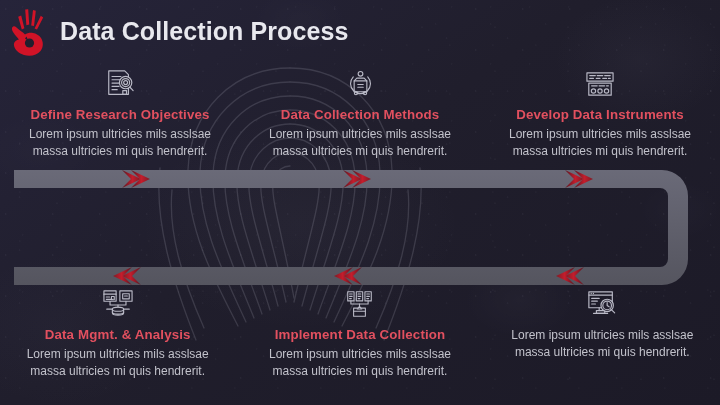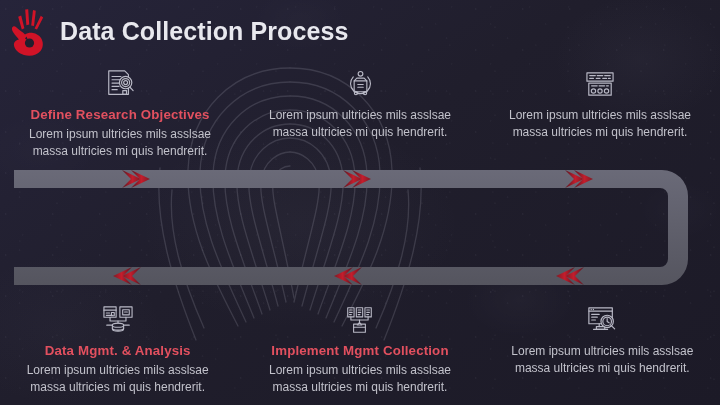--- a/index.html
+++ b/index.html
@@ -97,21 +97,21 @@
 
   
   .steps-row {
     position: absolute;
     left: 0;
     width: 720px;
     display: flex;
     z-index: 5;
   }
   .steps-row.top { top: 66px; }
-  .steps-row.bottom { top: 302px; gap: 7px; }
+  .steps-row.bottom { top: 286px; gap: 7px; }
 
   .step {
     width: 240px;
     display: flex;
     flex-direction: column;
     align-items: center;
     padding: 0 8px;
   }
 
   .step-icon {
@@ -271,20 +271,21 @@
           <path d="M8 7.5 A11 11 0 1 0 24 7.5"></path>
           <circle cx="16" cy="4.2" r="2.6"></circle>
           <path d="M9 12 H23 V24 H9 Z"></path>
           <path d="M9 12 L12 9 H20 L23 12"></path>
           <path d="M13 16 H19"></path>
             <path d="M13 19 H19"></path>
           <circle cx="11" cy="25.5" r="1.8"></circle>
           <circle cx="21" cy="25.5" r="1.8"></circle>
         </svg>
       </div>
+      <div class="step-title">Data Collection  Methods</div>
       <div class="step-desc">Lorem ipsum ultricies mils asslsae massa ultricies mi quis hendrerit.</div>
     </div>
 
     <div class="step">
       <div class="step-icon">
         <svg viewBox="0 0 34 30" width="32" height="28" fill="none" stroke="#b9b9c6" stroke-width="1.25" stroke-linecap="round" stroke-linejoin="round">
           <path d="M3 3 H31 V12 H3 Z"></path>
           <path d="M6 6 H12"></path>
             <path d="M14 6 H20"></path>
             <path d="M22 6 H28"></path>
@@ -294,20 +295,21 @@
             <path d="M26 9 H28"></path>
           <path d="M5 14 H29 V27 H5 Z"></path>
           <path d="M8 17 H14"></path>
             <path d="M16 17 H22"></path>
             <path d="M24 17 H26"></path>
           <circle cx="10" cy="22.5" r="2.3"></circle>
           <circle cx="17" cy="22.5" r="2.3"></circle>
           <circle cx="24" cy="22.5" r="2.3"></circle>
         </svg>
       </div>
+      <div class="step-title">Develop  Data  Instruments</div>
       <div class="step-desc">Lorem ipsum ultricies mils asslsae massa ultricies mi quis hendrerit.</div>
     </div>
 
   </div>
 
   <div class="steps-row bottom">
 
     <div class="step">
       <div class="step-icon">
         <svg viewBox="0 0 36 32" width="34" height="30" fill="none" stroke="#b9b9c6" stroke-width="1.2" stroke-linecap="round" stroke-linejoin="round">
@@ -347,21 +349,21 @@
           <path d="M24 4.5 H27"></path>
             <path d="M24 7 H27"></path>
             <path d="M24 9.5 H26"></path>
           <path d="M6.5 12 V15.5 H25.5 V12"></path>
           <path d="M16 15.5 V18"></path>
           <path d="M9.5 20 H22.5 V29 H9.5 Z"></path>
           <path d="M9.5 23.5 H22.5"></path>
           <path d="M16 18 L13.5 21 H18.5 Z" fill="#221f2e"></path>
         </svg>
       </div>
-      <div class="step-title">Implement  Mgmt Collection</div>
+      <div class="step-title">Implement  Data Collection</div>
       <div class="step-desc">Lorem ipsum ultricies mils asslsae massa ultricies mi quis hendrerit.</div>
     </div>
 
     <div class="step">
       <div class="step-icon">
         <svg viewBox="0 0 34 32" width="32" height="30" fill="none" stroke="#b9b9c6" stroke-width="1.25" stroke-linecap="round" stroke-linejoin="round">
           <path d="M3 3 H28 V20 H3 Z"></path>
           <path d="M3 6.5 H28"></path>
           <circle cx="5.5" cy="4.8" r="0.7" fill="#b9b9c6" stroke="none"></circle>
           <circle cx="7.8" cy="4.8" r="0.7" fill="#b9b9c6" stroke="none"></circle>

